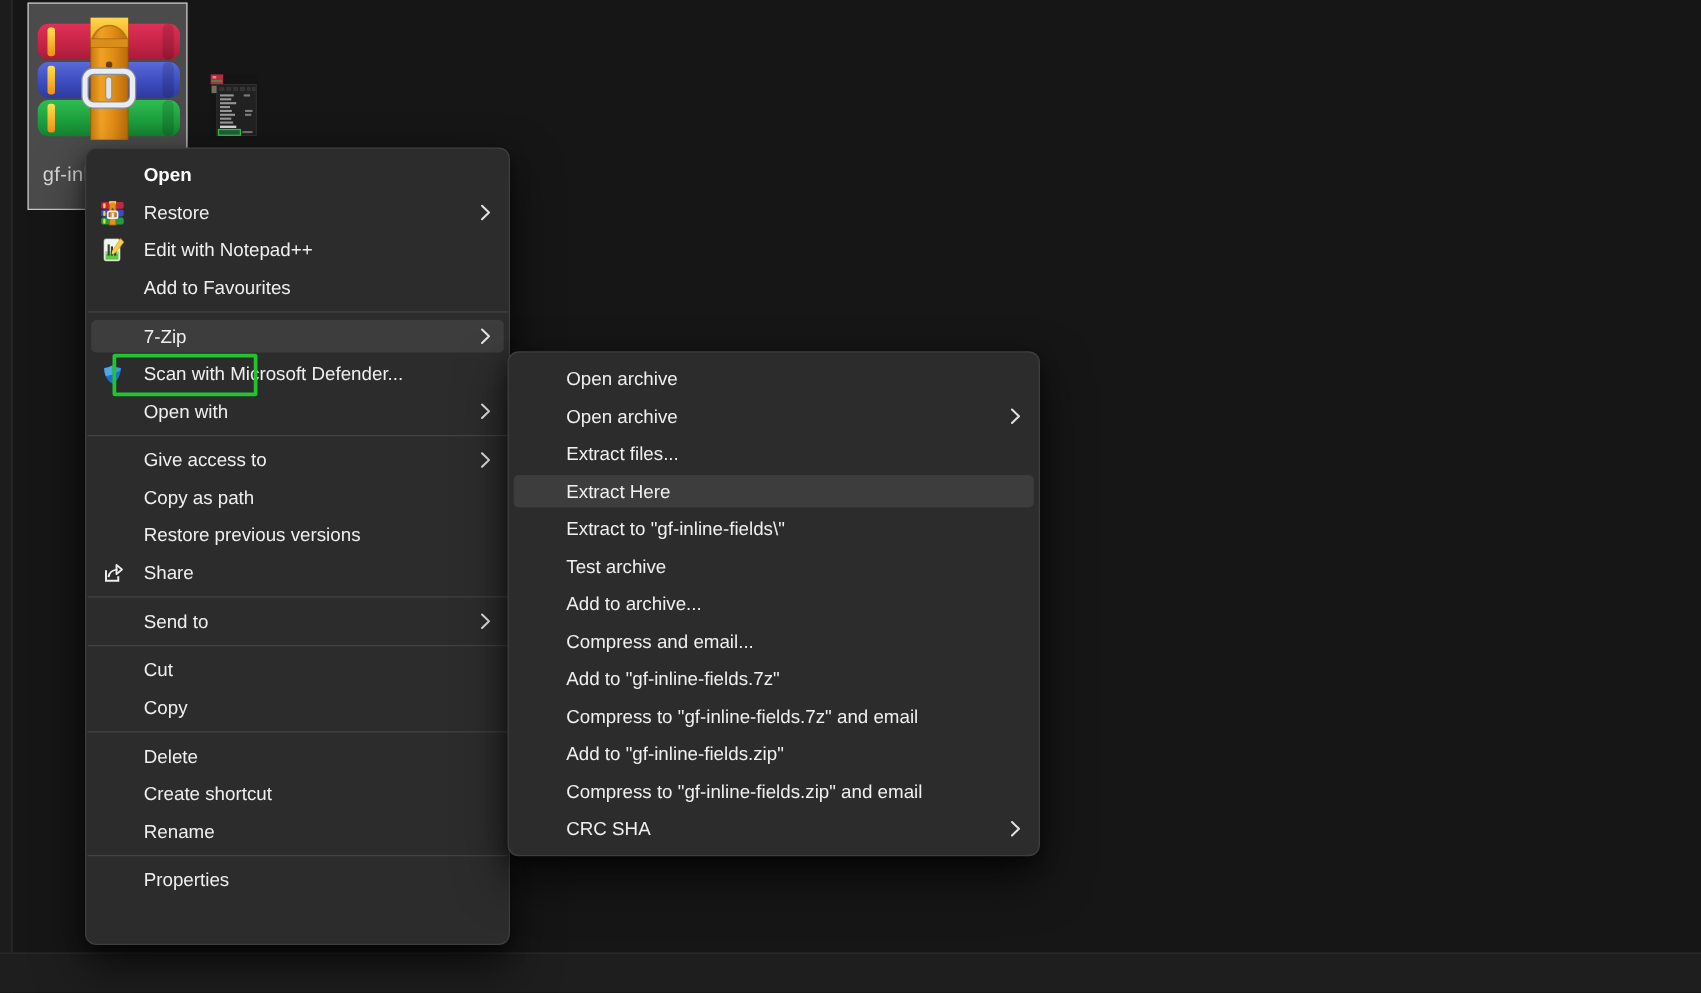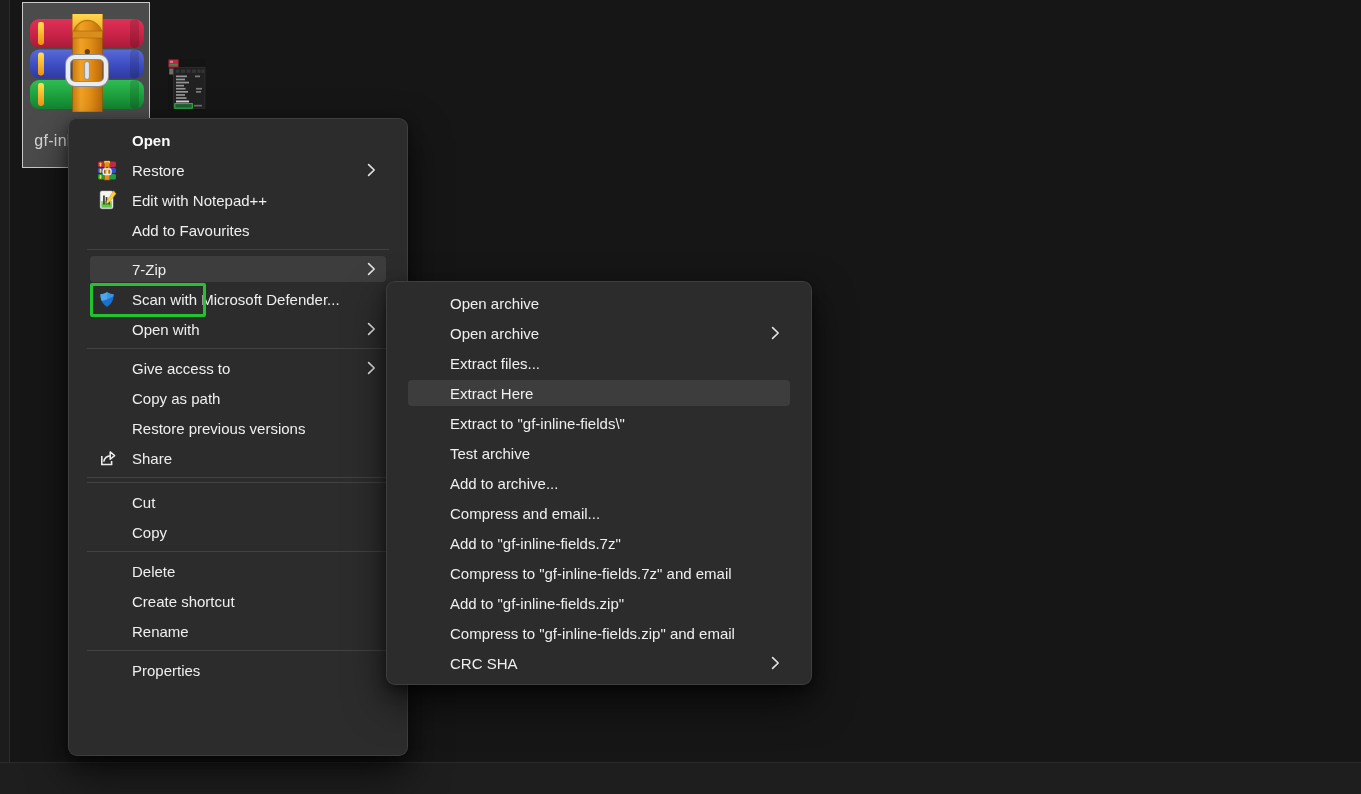--- a/index.html
+++ b/index.html
@@ -28,26 +28,26 @@
   .icon-label {
     position:absolute; left:0; top:127px; width:100%; height:22px;
     text-align:center; font-size:16px; letter-spacing:.3px; line-height:22px; color:#d9d9d9;
     white-space:nowrap; overflow:hidden;
   }
   
   .icon-cell2 { position:absolute; left:152px; top:2px; width:128px; height:166px; }
   .thumb { position:absolute; left:16px; top:57px; width:38px; height:52px; }
   
   .menu {
-    position:absolute; background:#2c2c2c; border-radius:8px; padding:6px 17px;
+    position:absolute; background:#2c2c2c; border-radius:8px; padding:6px 0;
     box-shadow:0 0 0 1px #3e3e3e, 0 18px 40px rgba(0,0,0,.62), 0 5px 14px rgba(0,0,0,.5);
     z-index:10;
   }
   .main-menu { left:69px; top:119px; width:338px; height:636px; }
-  .sub-menu  { left:387px; top:282px; width:424px; height:402px; z-index:20; }
+  .sub-menu  { left:407px; top:282px; width:424px; height:402px; z-index:20; }
   .row {
     position:relative; height:30px; margin:0 4px; border-radius:4px;
     display:flex; align-items:center; padding-left:42px;
     font-size:15px; color:#efefef; letter-spacing:0; white-space:nowrap;
   }
   .row.hl::before { content:''; position:absolute; left:0; right:0; top:2px; bottom:2px;
     background:#3d3d3d; border-radius:4px; z-index:-1; }
   .row.bold { font-weight:700; color:#fbfbfb; }
   .mi-icon {
     position:absolute; left:7px; top:50%; transform:translateY(-50%);
@@ -265,20 +265,28 @@
       <span class="mi-icon">
         <svg width="19" height="19" viewBox="0 0 19 19">
           <path d="M3.8 7.6 V16 H13.6 V12.4" fill="none" stroke="#ececec" stroke-width="1.6"></path>
           <path d="M5.8 13.2 C6.3 9.6 9.2 7.3 13 7.2" fill="none" stroke="#ececec" stroke-width="1.6"></path>
           <path d="M12.2 3.4 L16.6 7.1 L12.2 10.8 Z" fill="none" stroke="#ececec" stroke-width="1.5" stroke-linejoin="round"></path>
         </svg>
       </span>
       <span class="mi-label">Share</span>
     </div>
     <div class="sep"></div>
+    <div class="row">
+      <span class="mi-label">Send to</span>
+      <span class="chevron">
+        <svg width="9" height="16" viewBox="0 0 9 16">
+          <path d="M1.6 2.6 L7.2 8 L1.6 13.4" fill="none" stroke="#e4e4e4" stroke-width="1.6" stroke-linecap="round" stroke-linejoin="round"></path>
+        </svg>
+      </span>
+    </div>
     <div class="sep"></div>
     <div class="row">
       <span class="mi-label">Cut</span>
     </div>
     <div class="row">
       <span class="mi-label">Copy</span>
     </div>
     <div class="sep"></div>
     <div class="row">
       <span class="mi-label">Delete</span>

